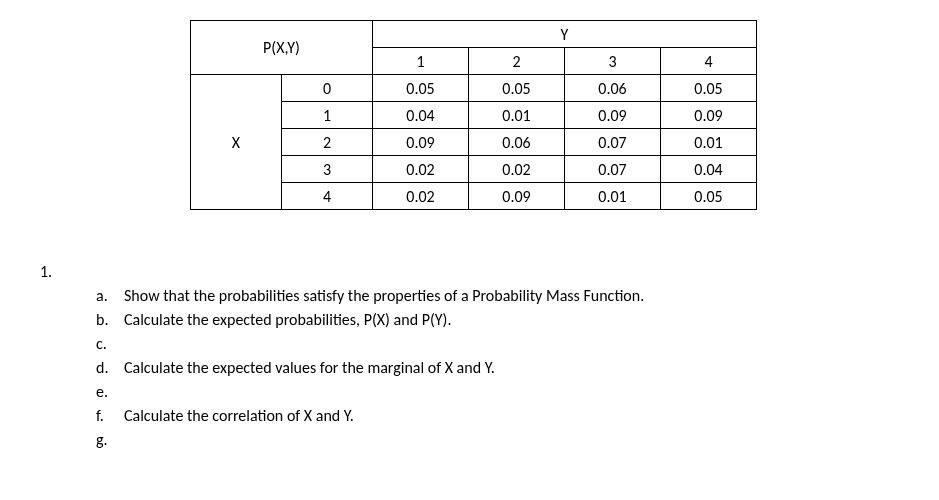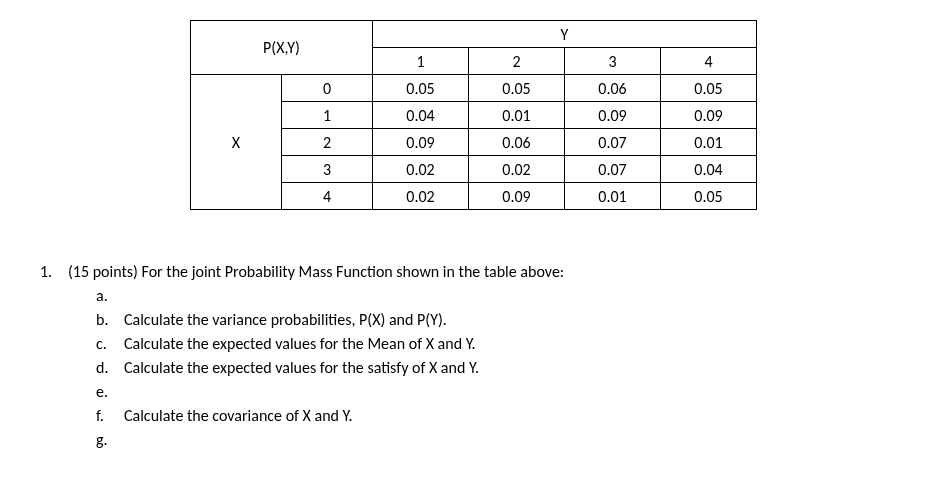--- a/index.html
+++ b/index.html
@@ -105,42 +105,41 @@
       <td>0.01</td>
       <td>0.05</td>
     </tr>
   </tbody>
     </table>
 </div>
 
 <div class="question-block">
   <div class="q-main">
     <div class="q-num">1.</div>
-    <div>(15 points) For the joint Probability Mass Function shown in the table above:</div>
   </div>
   <div class="sub-list">
     <div class="sub-item">
       <div class="sub-letter">a.</div>
+      <div>Show that the probabilities satisfy the properties of a Probability Mass Function.</div>
     </div>
     <div class="sub-item">
       <div class="sub-letter">b.</div>
-      <div>Calculate the variance probabilities, P(X) and P(Y).</div>
+      <div>Calculate the expected probabilities, P(X) and P(Y).</div>
     </div>
     <div class="sub-item">
       <div class="sub-letter">c.</div>
-      <div>Calculate the expected values for the Mean of X and Y.</div>
     </div>
     <div class="sub-item">
       <div class="sub-letter">d.</div>
-      <div>Calculate the expected values for the satisfy of X and Y.</div>
+      <div>Calculate the expected values for the marginal of X and Y.</div>
     </div>
     <div class="sub-item">
       <div class="sub-letter">e.</div>
     </div>
     <div class="sub-item">
       <div class="sub-letter">f.</div>
-      <div>Calculate the covariance of X and Y.</div>
+      <div>Calculate the correlation of X and Y.</div>
     </div>
     <div class="sub-item">
       <div class="sub-letter">g.</div>
     </div>
   </div>
 </div>
 
 </body></html>

